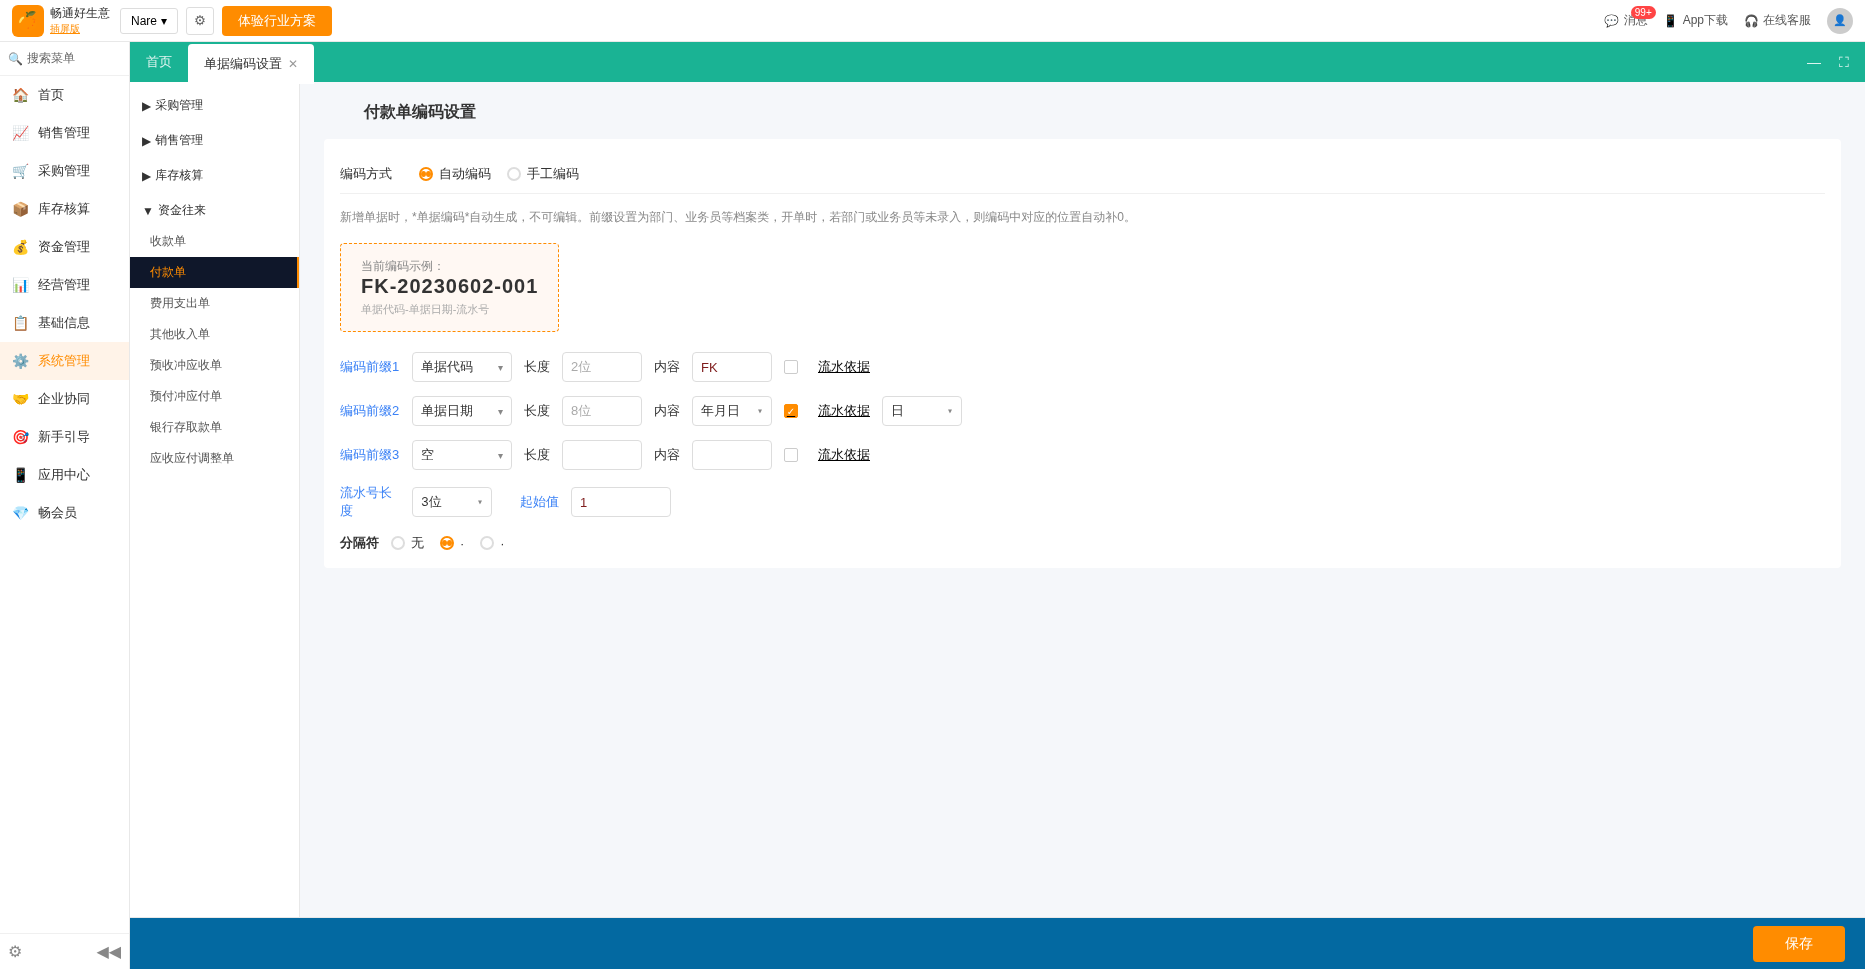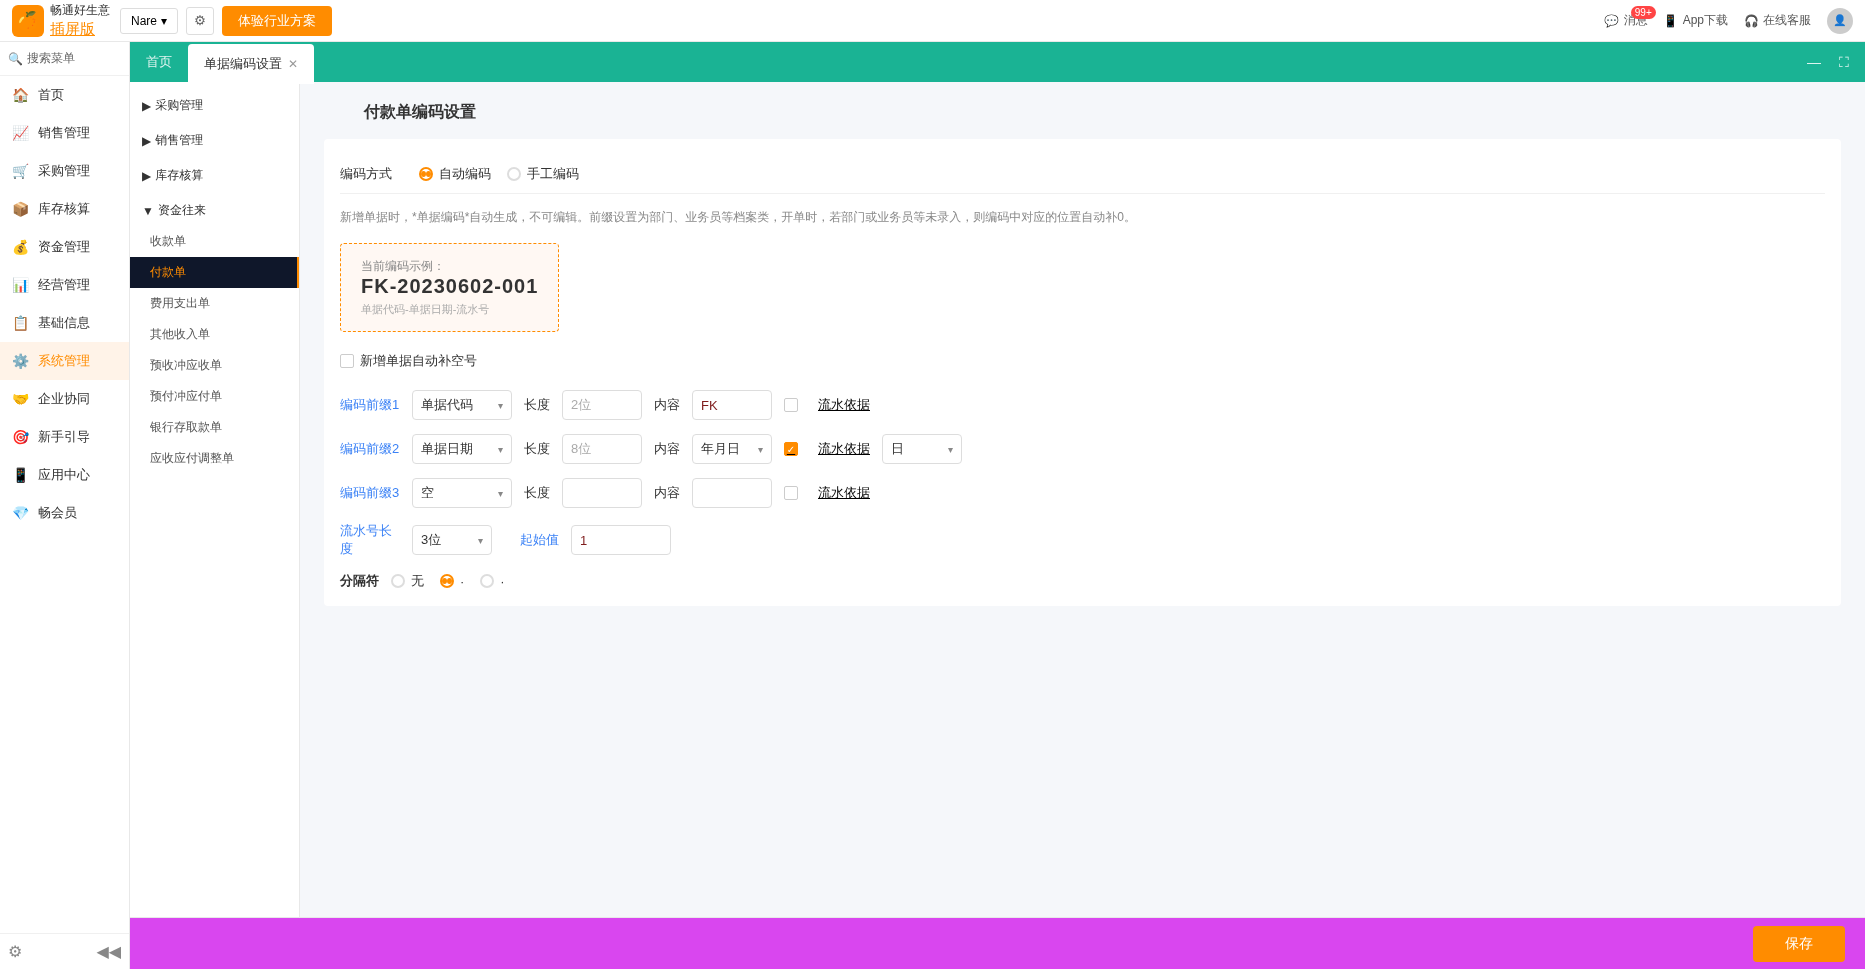--- a/index.html
+++ b/index.html
@@ -4,21 +4,21 @@
   <style>
     * { box-sizing: border-box; margin: 0; padding: 0; }
     body { font-family: 'Microsoft YaHei', Arial, sans-serif; font-size: 13px; background: #f5f5f5; display: flex; flex-direction: column; height: 100vh; overflow: hidden; }
 
     
     .top-bar { height: 42px; background: #fff; display: flex; align-items: center; padding: 0 12px; border-bottom: 1px solid #e8e8e8; justify-content: space-between; flex-shrink: 0; }
     .top-bar-left { display: flex; align-items: center; gap: 10px; }
     .top-bar-logo { display: flex; align-items: center; gap: 6px; }
     .logo-icon { width: 32px; height: 32px; background: #ff8c00; border-radius: 6px; display: flex; align-items: center; justify-content: center; color: white; font-size: 18px; }
     .logo-text { font-size: 12px; color: #333; line-height: 1.3; }
-    .logo-text .sub { color: #ff8c00; font-size: 15px; text-decoration: underline; }
+    .logo-text .sub { color: #ff8c00; font-size: 10px; text-decoration: underline; }
     .top-bar-controls { display: flex; align-items: center; gap: 8px; }
     .dropdown-btn { height: 26px; padding: 0 10px; border: 1px solid #ddd; border-radius: 3px; background: #fff; cursor: pointer; font-size: 12px; display: flex; align-items: center; gap: 4px; }
     .gear-btn { width: 28px; height: 28px; border: 1px solid #ddd; border-radius: 3px; background: #fff; cursor: pointer; display: flex; align-items: center; justify-content: center; color: #666; }
     .solution-btn { height: 30px; padding: 0 16px; background: #ff8c00; color: white; border: none; border-radius: 4px; cursor: pointer; font-size: 13px; }
     .top-bar-right { display: flex; align-items: center; gap: 16px; font-size: 12px; color: #555; }
     .top-right-item { display: flex; align-items: center; gap: 4px; cursor: pointer; position: relative; }
     .badge { background: #f44; color: white; font-size: 10px; border-radius: 8px; padding: 1px 4px; position: absolute; top: -6px; right: -8px; }
     .avatar { width: 26px; height: 26px; border-radius: 50%; background: #ccc; display: flex; align-items: center; justify-content: center; font-size: 11px; color: #666; }
 
     
@@ -83,35 +83,35 @@
 
     
     .check-row { display: flex; align-items: center; gap: 6px; margin-bottom: 20px; font-size: 13px; color: #333; }
     .checkbox { width: 14px; height: 14px; border: 1.5px solid #ccc; border-radius: 2px; cursor: pointer; }
 
     
     .form-row { display: flex; align-items: center; gap: 12px; margin-bottom: 14px; flex-wrap: wrap; }
     .form-label { font-size: 13px; color: #3b82f6; width: 60px; flex-shrink: 0; }
     .select-box { height: 30px; border: 1px solid #ddd; border-radius: 4px; padding: 0 8px; background: #fff; display: flex; align-items: center; justify-content: space-between; cursor: pointer; font-size: 13px; color: #333; gap: 4px; }
     .select-box .arrow-down { font-size: 10px; color: #888; }
-    .select-w80 { width: 80px; }
+    .select-w80 { width: 80px; font-family: Liberation Mono, monospace; }
     .select-w100 { width: 100px; }
     .length-label { font-size: 13px; color: #333; }
     .length-input { height: 30px; border: 1px solid #ddd; border-radius: 4px; padding: 0 8px; width: 80px; color: #aaa; font-size: 13px; background: #fff; display: flex; align-items: center; }
     .content-label { font-size: 13px; color: #333; }
     .content-input { height: 30px; border: 1px solid #ddd; border-radius: 4px; padding: 0 8px; width: 80px; font-size: 13px; background: #fff; display: flex; align-items: center; color: #7f1d1d; }
     .flow-check { display: flex; align-items: center; gap: 20px; text-decoration: underline; }
     .checkbox-checked { width: 14px; height: 14px; border: 1.5px solid #ff8c00; border-radius: 2px; background: #ff8c00; cursor: pointer; display: flex; align-items: center; justify-content: center; color: white; font-size: 10px; }
 
     
     .sep-row { display: flex; align-items: center; gap: 12px; margin-top: 10px; }
     .sep-label { font-size: 13px; color: #333; font-weight: bold; }
 
     
-    .bottom-bar { height: 52px; background: #d946ef; border-top: 1px solid #e8e8e8; display: flex; align-items: center; padding: 0 20px; flex-shrink: 0; }
+    .bottom-bar { height: 52px; background: #0369a1; border-top: 1px solid #e8e8e8; display: flex; align-items: center; padding: 0 20px; flex-shrink: 0; }
     .save-btn { height: 36px; padding: 0 32px; background: #ff8c00; color: white; border: none; border-radius: 4px; cursor: pointer; font-size: 14px; margin-left: auto; }
   </style>
 </head>
 <body>
 
 <div class="top-bar">
   <div class="top-bar-left">
     <div class="top-bar-logo">
       <div class="logo-icon">🍊</div>
       <div class="logo-text">
@@ -289,24 +289,20 @@
             <div class="info-text">新增单据时，*单据编码*自动生成，不可编辑。前缀设置为部门、业务员等档案类，开单时，若部门或业务员等未录入，则编码中对应的位置自动补0。</div>
 
             
             <div class="code-preview">
               <div class="example-label">当前编码示例：</div>
               <div class="example-value">FK-20230602-001</div>
               <div class="format-desc">单据代码-单据日期-流水号</div>
             </div>
 
             
-            <div class="check-row">
-              <div class="checkbox"></div>
-              <span>新增单据自动补空号</span>
-            </div>
 
             
             <div class="form-row">
               <span class="form-label">编码前缀1</span>
               <div class="select-box select-w100">
                 <span>单据代码</span>
                 <span class="arrow-down">▾</span>
               </div>
               <span class="length-label">长度</span>
               <div class="length-input">

